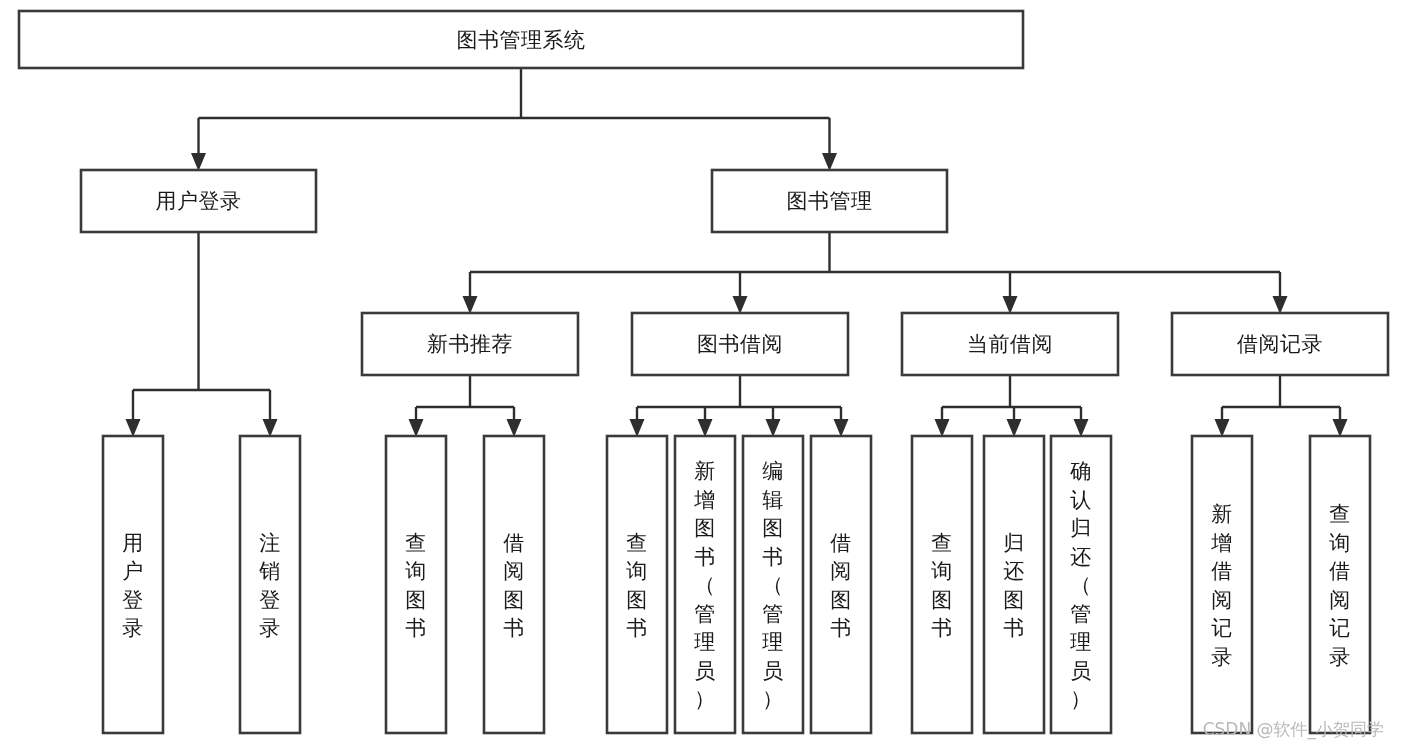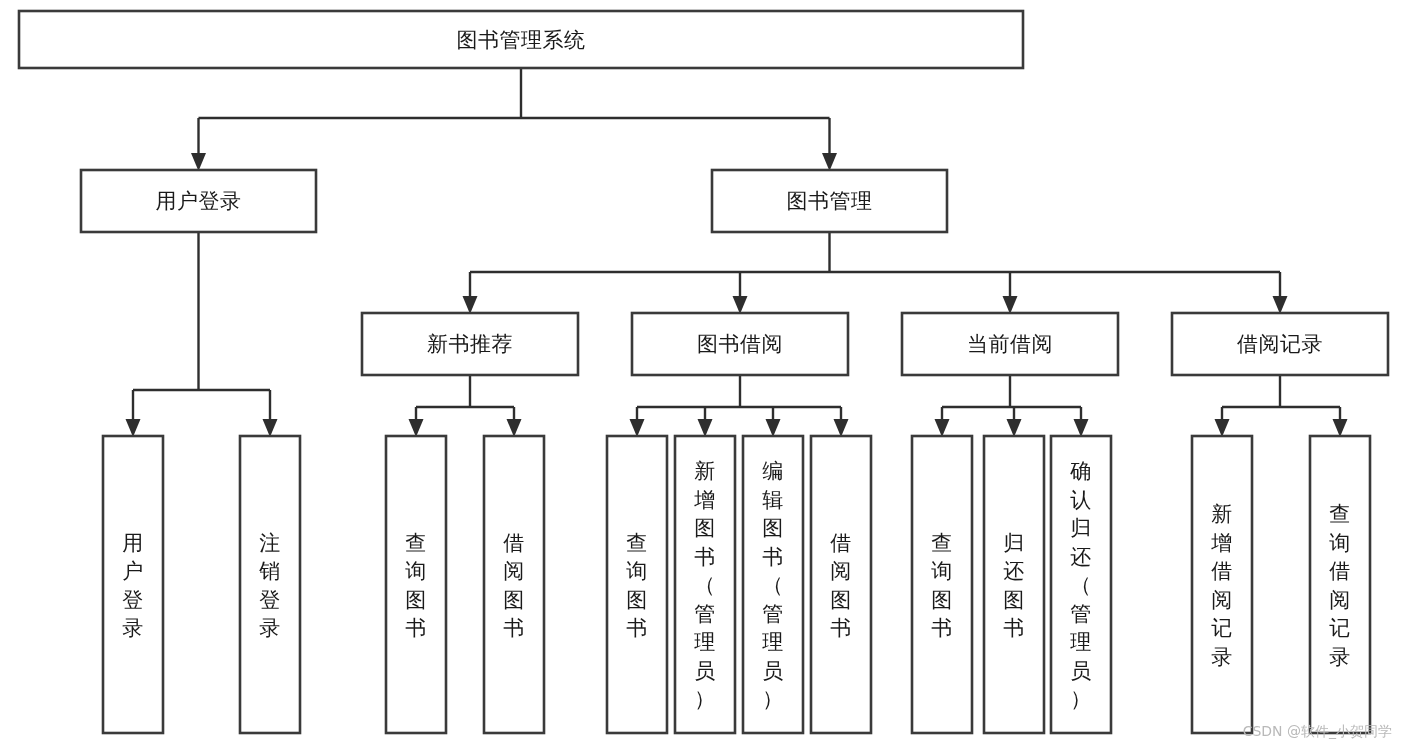--- a/index.html
+++ b/index.html
@@ -52,24 +52,24 @@
     stroke: #2e2e2e;
     stroke-width: 2.4;
     fill: none;
   }
   .edge-arrow {
     fill: #2e2e2e;
     stroke: none;
   }
   .watermark-text {
     position: absolute;
-    right: 10px;
+    right: 18px;
     bottom: 6px;
     color: #b9b9b9;
-    font-size: 14px;
+    font-size: 17px;
     font-family: "DejaVu Sans", "Liberation Sans", sans-serif;
     white-space: nowrap;
     user-select: none;
   }
 </style>
 </head>
 <body>
 
 <div id="diagram-root">
   <svg class="diagram-canvas" viewBox="0 0 1405 747">

